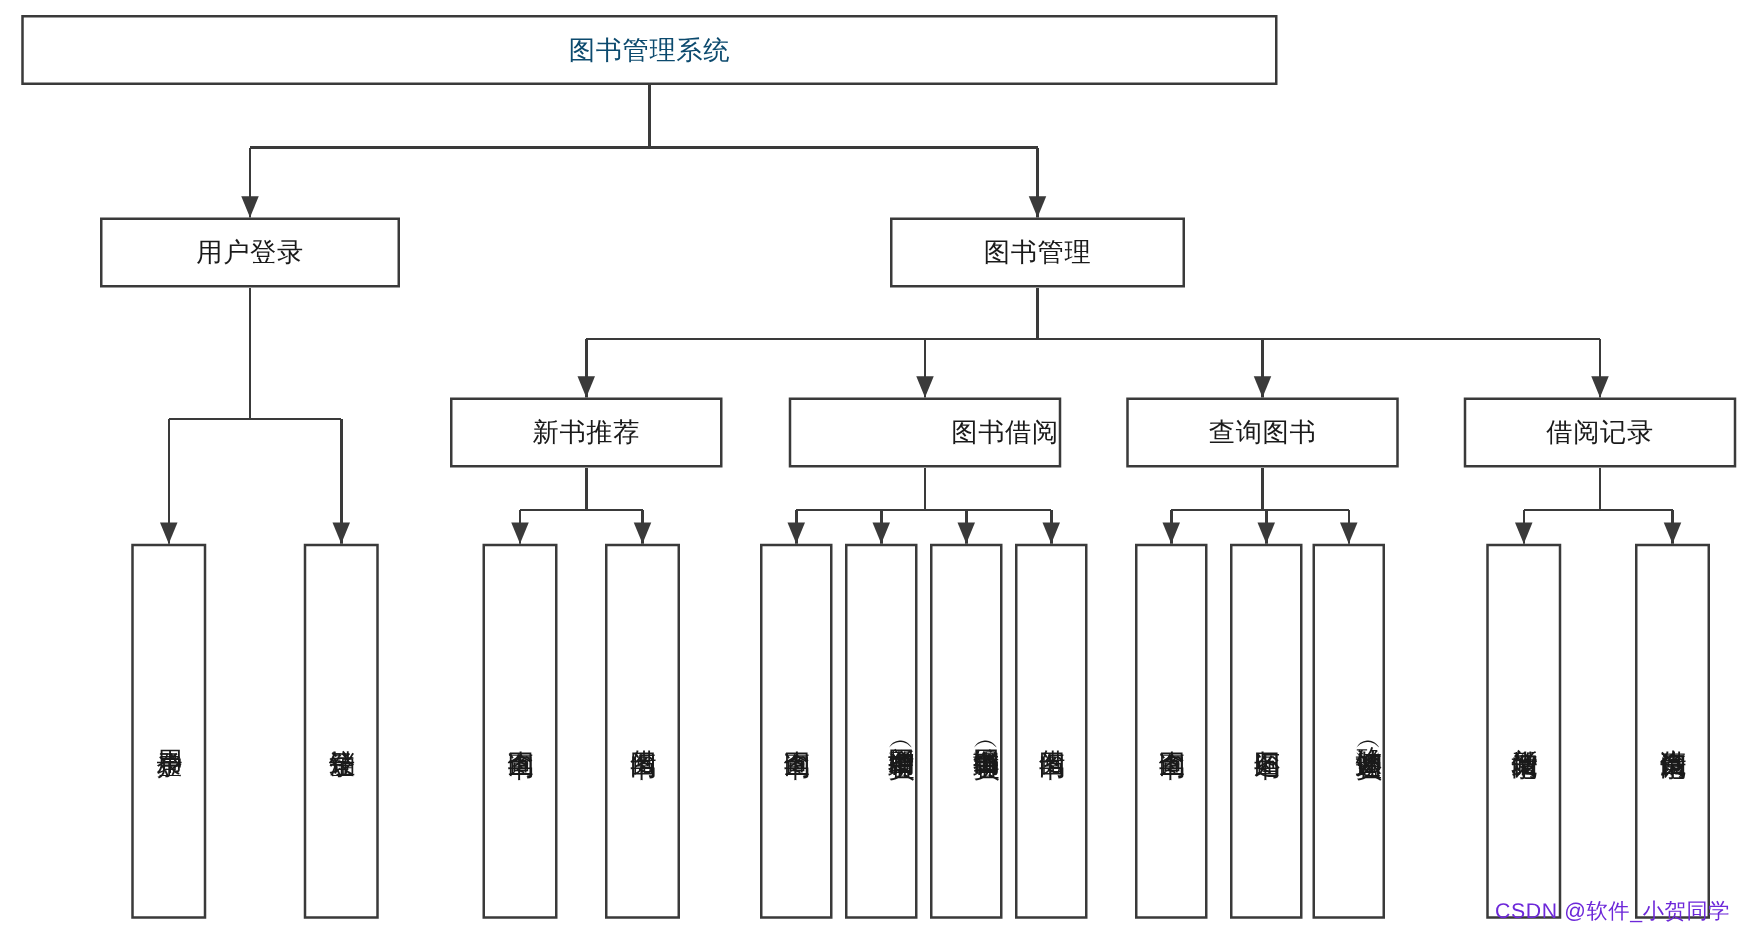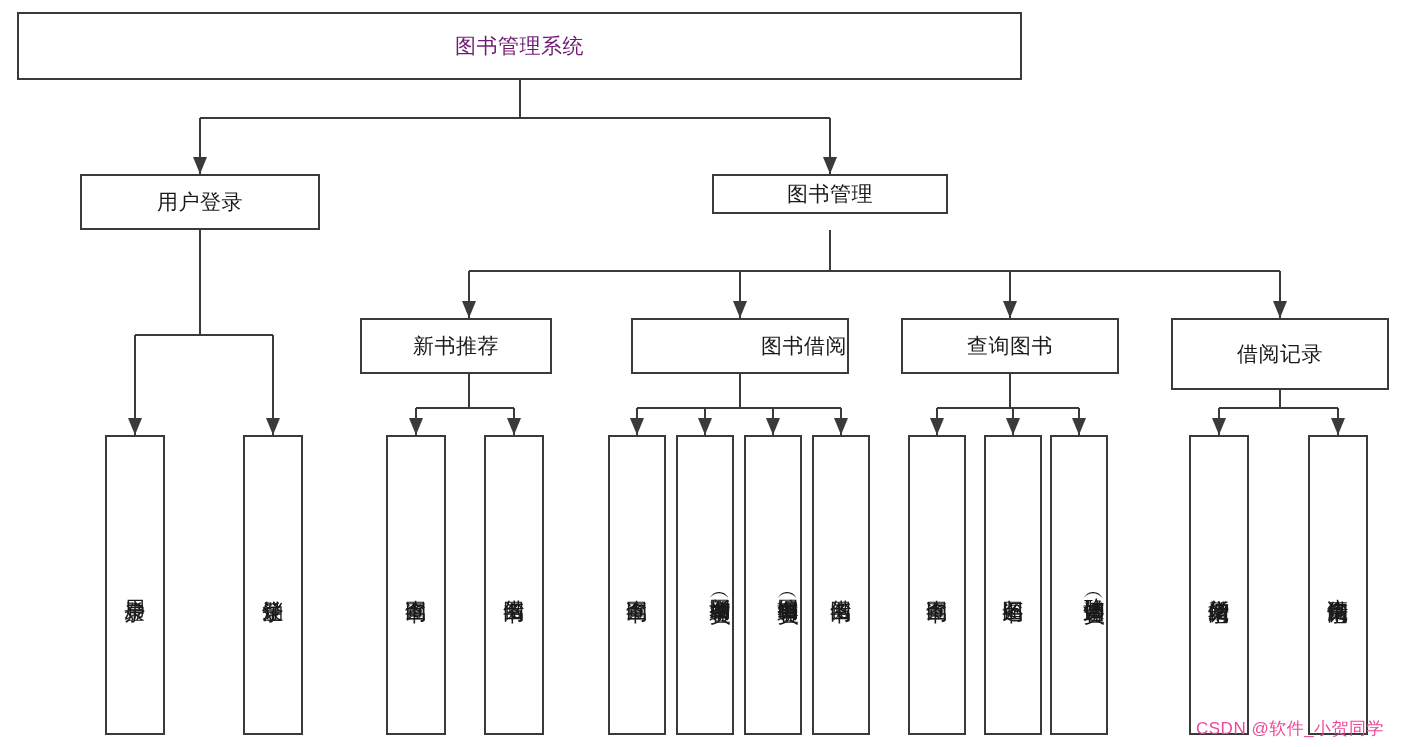--- a/index.html
+++ b/index.html
@@ -115,39 +115,39 @@
       <line x1="1079" y1="408" x2="1079" y2="435" stroke="#3a3a3a" stroke-width="2" shape-rendering="crispEdges"></line>
       <path d="M1072,418 L1086,418 L1079,435 Z" fill="#3a3a3a"></path>
       <line x1="1280" y1="374" x2="1280" y2="408" stroke="#3a3a3a" stroke-width="2" shape-rendering="crispEdges"></line>
       <line x1="1219" y1="408" x2="1338" y2="408" stroke="#3a3a3a" stroke-width="2" shape-rendering="crispEdges"></line>
       <line x1="1219" y1="408" x2="1219" y2="435" stroke="#3a3a3a" stroke-width="2" shape-rendering="crispEdges"></line>
       <path d="M1212,418 L1226,418 L1219,435 Z" fill="#3a3a3a"></path>
       <line x1="1338" y1="408" x2="1338" y2="435" stroke="#3a3a3a" stroke-width="2" shape-rendering="crispEdges"></line>
       <path d="M1331,418 L1345,418 L1338,435 Z" fill="#3a3a3a"></path>
     </svg>
   <div id="nodes">
-      <div class="node horiz" style="left: 17px; top: 12px; width: 1005px; height: 68px; border-color: rgb(58, 58, 58); background: rgb(255, 255, 255); color: #701a75;">
+      <div class="node horiz" style="left: 17px; top: 12px; width: 1005px; height: 56px; border-color: rgb(58, 58, 58); background: rgb(255, 255, 255); color: #0c4a6e;">
         <span class="">图书管理系统</span>
       </div>
       <div class="node horiz" style="left: 80px; top: 174px; width: 240px; height: 56px; border-color: rgb(58, 58, 58); background: rgb(255, 255, 255); color: rgb(26, 26, 26);">
         <span class="">用户登录</span>
       </div>
-      <div class="node horiz" style="left: 712px; top: 174px; width: 236px; height: 40px; border-color: rgb(58, 58, 58); background: rgb(255, 255, 255); color: rgb(26, 26, 26);">
+      <div class="node horiz" style="left: 712px; top: 174px; width: 236px; height: 56px; border-color: rgb(58, 58, 58); background: rgb(255, 255, 255); color: rgb(26, 26, 26);">
         <span class="">图书管理</span>
       </div>
-      <div class="node horiz" style="left: 360px; top: 318px; width: 192px; height: 56px; border-color: rgb(58, 58, 58); background: rgb(255, 255, 255); color: rgb(26, 26, 26);">
+      <div class="node horiz" style="left: 360px; top: 318px; width: 218px; height: 56px; border-color: rgb(58, 58, 58); background: rgb(255, 255, 255); color: rgb(26, 26, 26);">
         <span class="">新书推荐</span>
       </div>
       <div class="node horiz" style="left: 631px; top: 318px; width: 218px; height: 56px; border-color: rgb(58, 58, 58); background: rgb(255, 255, 255); color: rgb(26, 26, 26); justify-content: flex-end;">
         <span class="">图书借阅</span>
       </div>
       <div class="node horiz" style="left: 901px; top: 318px; width: 218px; height: 56px; border-color: rgb(58, 58, 58); background: rgb(255, 255, 255); color: rgb(26, 26, 26);">
         <span class="">查询图书</span>
       </div>
-      <div class="node horiz" style="left: 1171px; top: 318px; width: 218px; height: 72px; border-color: rgb(58, 58, 58); background: rgb(255, 255, 255); color: rgb(26, 26, 26);">
+      <div class="node horiz" style="left: 1171px; top: 318px; width: 218px; height: 56px; border-color: rgb(58, 58, 58); background: rgb(255, 255, 255); color: rgb(26, 26, 26);">
         <span class="">借阅记录</span>
       </div>
       <div class="node vert" style="left: 105px; top: 435px; width: 60px; height: 300px; border-color: rgb(58, 58, 58); background: rgb(255, 255, 255); color: rgb(26, 26, 26);">
         <span class="vlabel">用户登录</span>
       </div>
       <div class="node vert" style="left: 243px; top: 435px; width: 60px; height: 300px; border-color: rgb(58, 58, 58); background: rgb(255, 255, 255); color: rgb(26, 26, 26);">
         <span class="vlabel">注销登录</span>
       </div>
       <div class="node vert" style="left: 386px; top: 435px; width: 60px; height: 300px; border-color: rgb(58, 58, 58); background: rgb(255, 255, 255); color: rgb(26, 26, 26);">
         <span class="vlabel">查询图书</span>
@@ -176,14 +176,14 @@
       <div class="node vert toptext" style="left: 1050px; top: 435px; width: 58px; height: 300px; border-color: rgb(58, 58, 58); background: rgb(255, 255, 255); color: rgb(26, 26, 26);">
         <span class="vlabel">确认归还（管理员）</span>
       </div>
       <div class="node vert" style="left: 1189px; top: 435px; width: 60px; height: 300px; border-color: rgb(58, 58, 58); background: rgb(255, 255, 255); color: rgb(26, 26, 26);">
         <span class="vlabel">新增借阅记录</span>
       </div>
       <div class="node vert" style="left: 1308px; top: 435px; width: 60px; height: 300px; border-color: rgb(58, 58, 58); background: rgb(255, 255, 255); color: rgb(26, 26, 26);">
         <span class="vlabel">查询借阅记录</span>
       </div>
     </div>
-  <div class="watermark" style="left: 1196px; top: 717px; color: #ec4899;">CSDN @软件_小贺同学</div>
+  <div class="watermark" style="left: 1196px; top: 717px; color: #6d28d9;">CSDN @软件_小贺同学</div>
 </div>
 
 </body></html>

